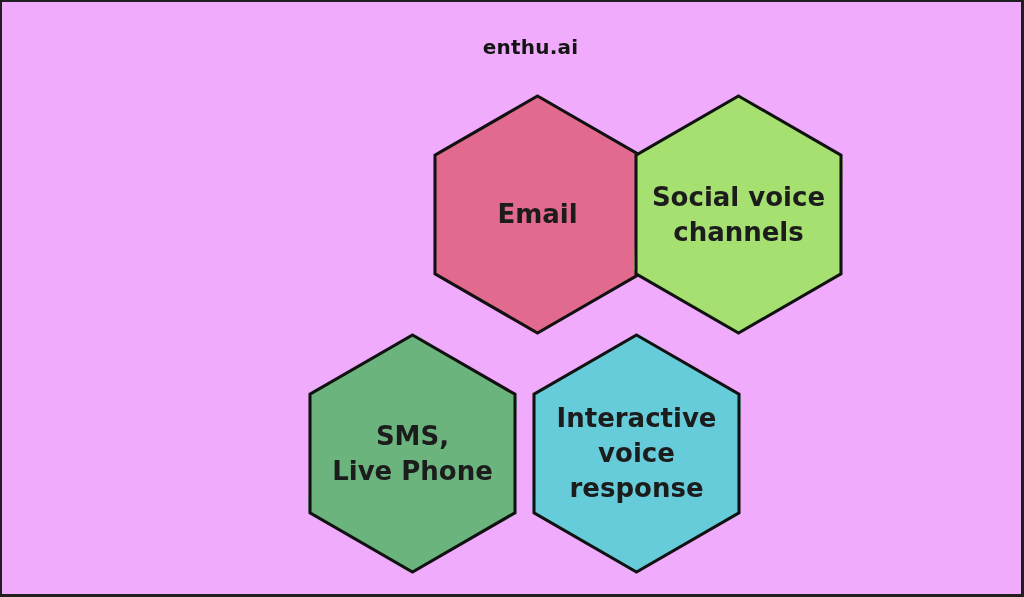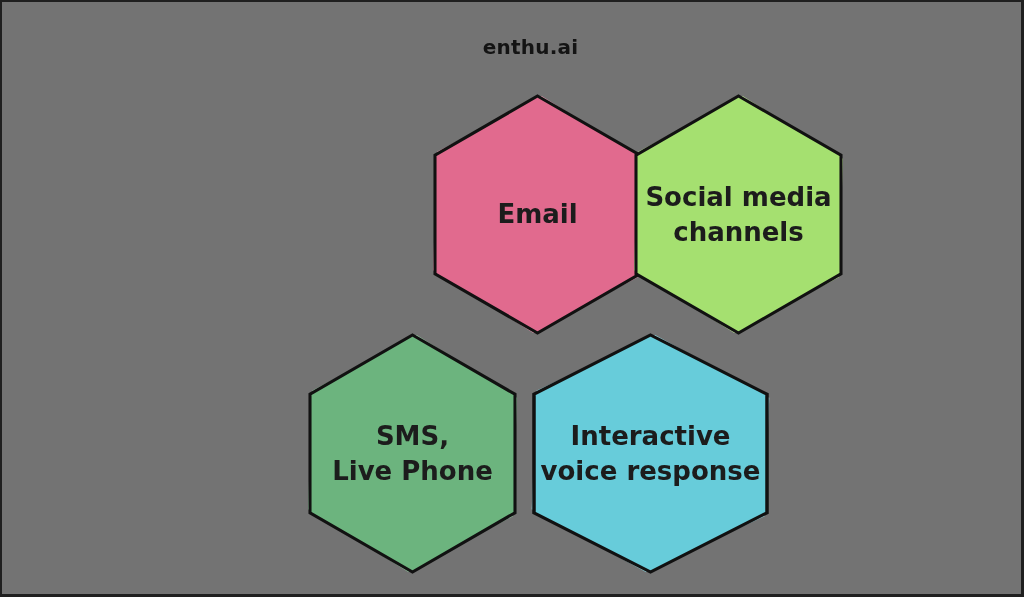--- a/index.html
+++ b/index.html
@@ -6,21 +6,21 @@
     margin: 0;
     padding: 0;
     background: #ffffff;
     font-family: "DejaVu Sans", "Liberation Sans", sans-serif;
   }
   .canvas {
     position: relative;
     width: 1024px;
     height: 597px;
     box-sizing: border-box;
-    background: #737373;
+    background: #f0abfc;
     border: 2px solid #1f1f1f;
     border-right-width: 3px;
     border-bottom-width: 3px;
     overflow: hidden;
   }
   .brand {
     position: absolute;
     top: 33px;
     left: 0;
     width: 100%;
@@ -60,21 +60,21 @@
     font-size: 26px;
     font-weight: 700;
     line-height: 1.35;
     color: #1c1c1c;
   }
   
   .pos-0 { left: 185px; top: 94px; }
   .pos-1 { left: 433px; top: 94px; }
   .pos-2 { left: 634px; top: 94px; }
   .pos-3 { left: 308px; top: 333px; }
-  .pos-4 { left: 532px; top: 333px; padding-left: 28px; }
+  .pos-4 { left: 532px; top: 333px; }
 </style>
 </head>
 <body>
 
 <div class="canvas">
 
   <div class="brand">enthu.ai</div>
 
 
   <div class="hex pos-1">
@@ -83,21 +83,21 @@
       <polygon class="hex-main" points="100,0 200,57.75 200,173.25 100,231 0,173.25 0,57.75" fill="#e16a8e"></polygon>
     </svg>
     <div class="hex-label">Email</div>
   </div>
 
   <div class="hex pos-2">
     <svg viewBox="0 0 200 231" preserveAspectRatio="none">
       <polygon points="100,0 200,57.75 200,173.25 100,231 0,173.25 0,57.75" transform="rotate(2 100 115.5)" fill="#c3ec9b"></polygon>
       <polygon class="hex-main" points="100,0 200,57.75 200,173.25 100,231 0,173.25 0,57.75" fill="#a5e070"></polygon>
     </svg>
-    <div class="hex-label">Social media
+    <div class="hex-label">Social voice
 channels</div>
   </div>
 
   <div class="hex pos-3">
     <svg viewBox="0 0 200 231" preserveAspectRatio="none">
       <polygon points="100,0 200,57.75 200,173.25 100,231 0,173.25 0,57.75" transform="rotate(2 100 115.5)" fill="#97d2a6"></polygon>
       <polygon class="hex-main" points="100,0 200,57.75 200,173.25 100,231 0,173.25 0,57.75" fill="#6cb47e"></polygon>
     </svg>
     <div class="hex-label">SMS,
 Live Phone</div>

